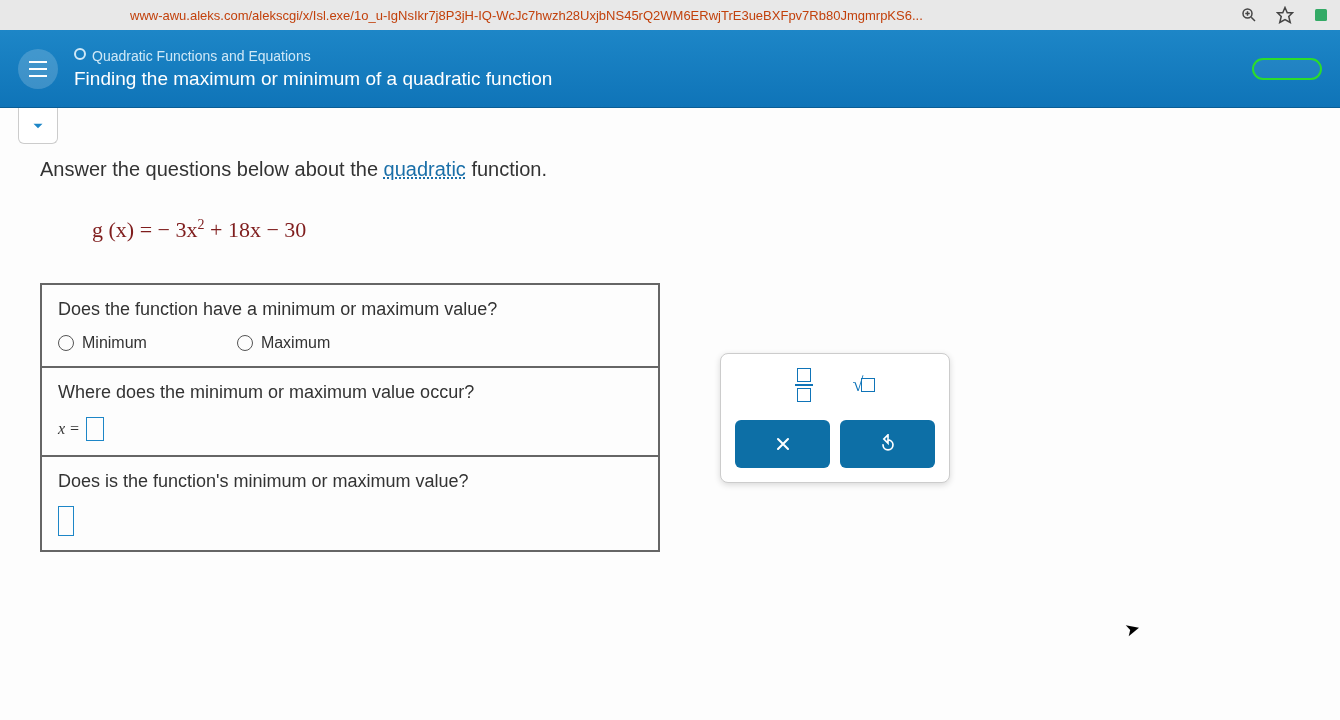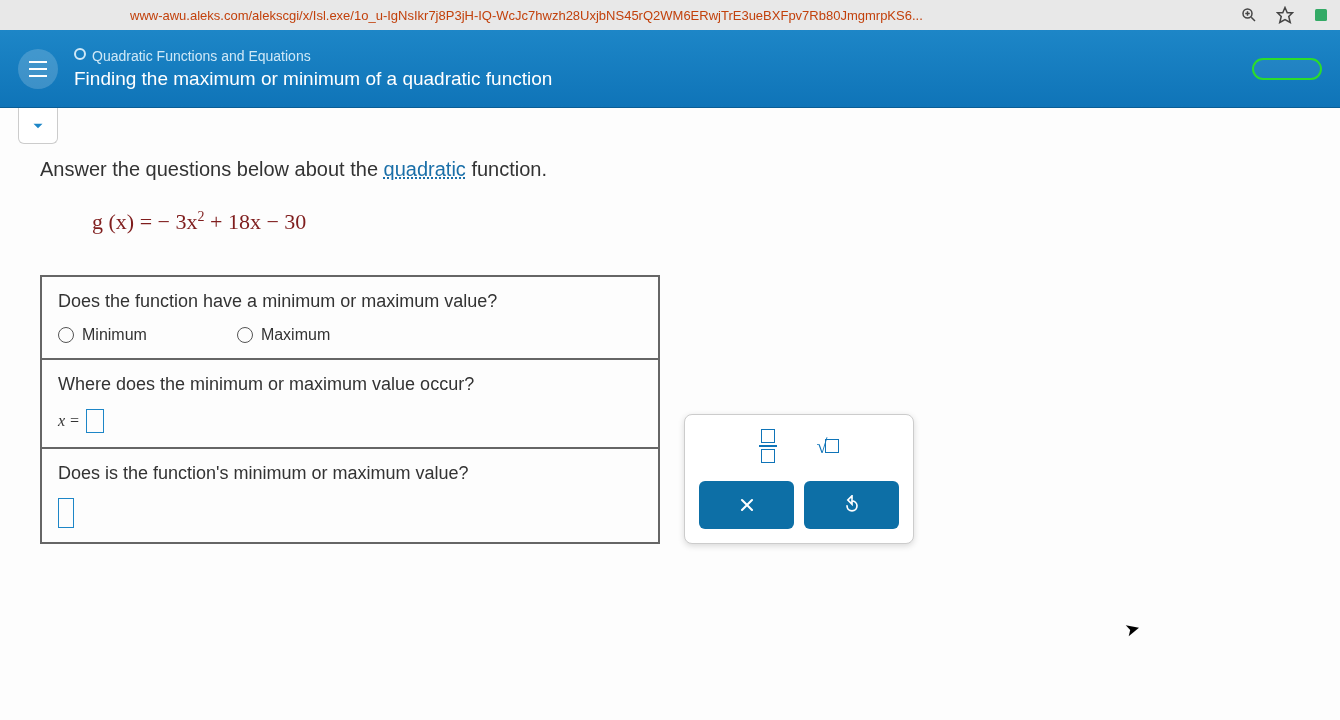--- a/index.html
+++ b/index.html
@@ -85,32 +85,32 @@
     cursor:pointer;
   }
   .expand-toggle svg { width:18px; height:18px; fill:#1d86c7; }
 
   .question-area {
     padding: 50px 40px 20px 40px;
   }
   .prompt {
     font-size: 20px;
     color: #333;
-    margin-bottom: 28px;
+    margin-bottom: 36px;
   }
   .linkish { color:#1a6fa8; text-decoration: underline dotted; cursor:pointer; }
   .equation {
     font-size: 22px;
     font-family: "Times New Roman", serif;
     color: #7f1d1d;
     margin: 6px 0 40px 52px;
   }
   .equation sup { font-size: 14px; vertical-align: super; }
 
-  .work-row { display:flex; align-items:flex-end; gap:24px; }
+  .work-row { display:flex; align-items:center; gap:60px; }
 
   .q-table {
     border: 1px solid #666;
     width: 620px;
     border-collapse: collapse;
   }
   .q-cell {
     border: 1px solid #666;
     padding: 14px 16px;
     font-size: 18px;

